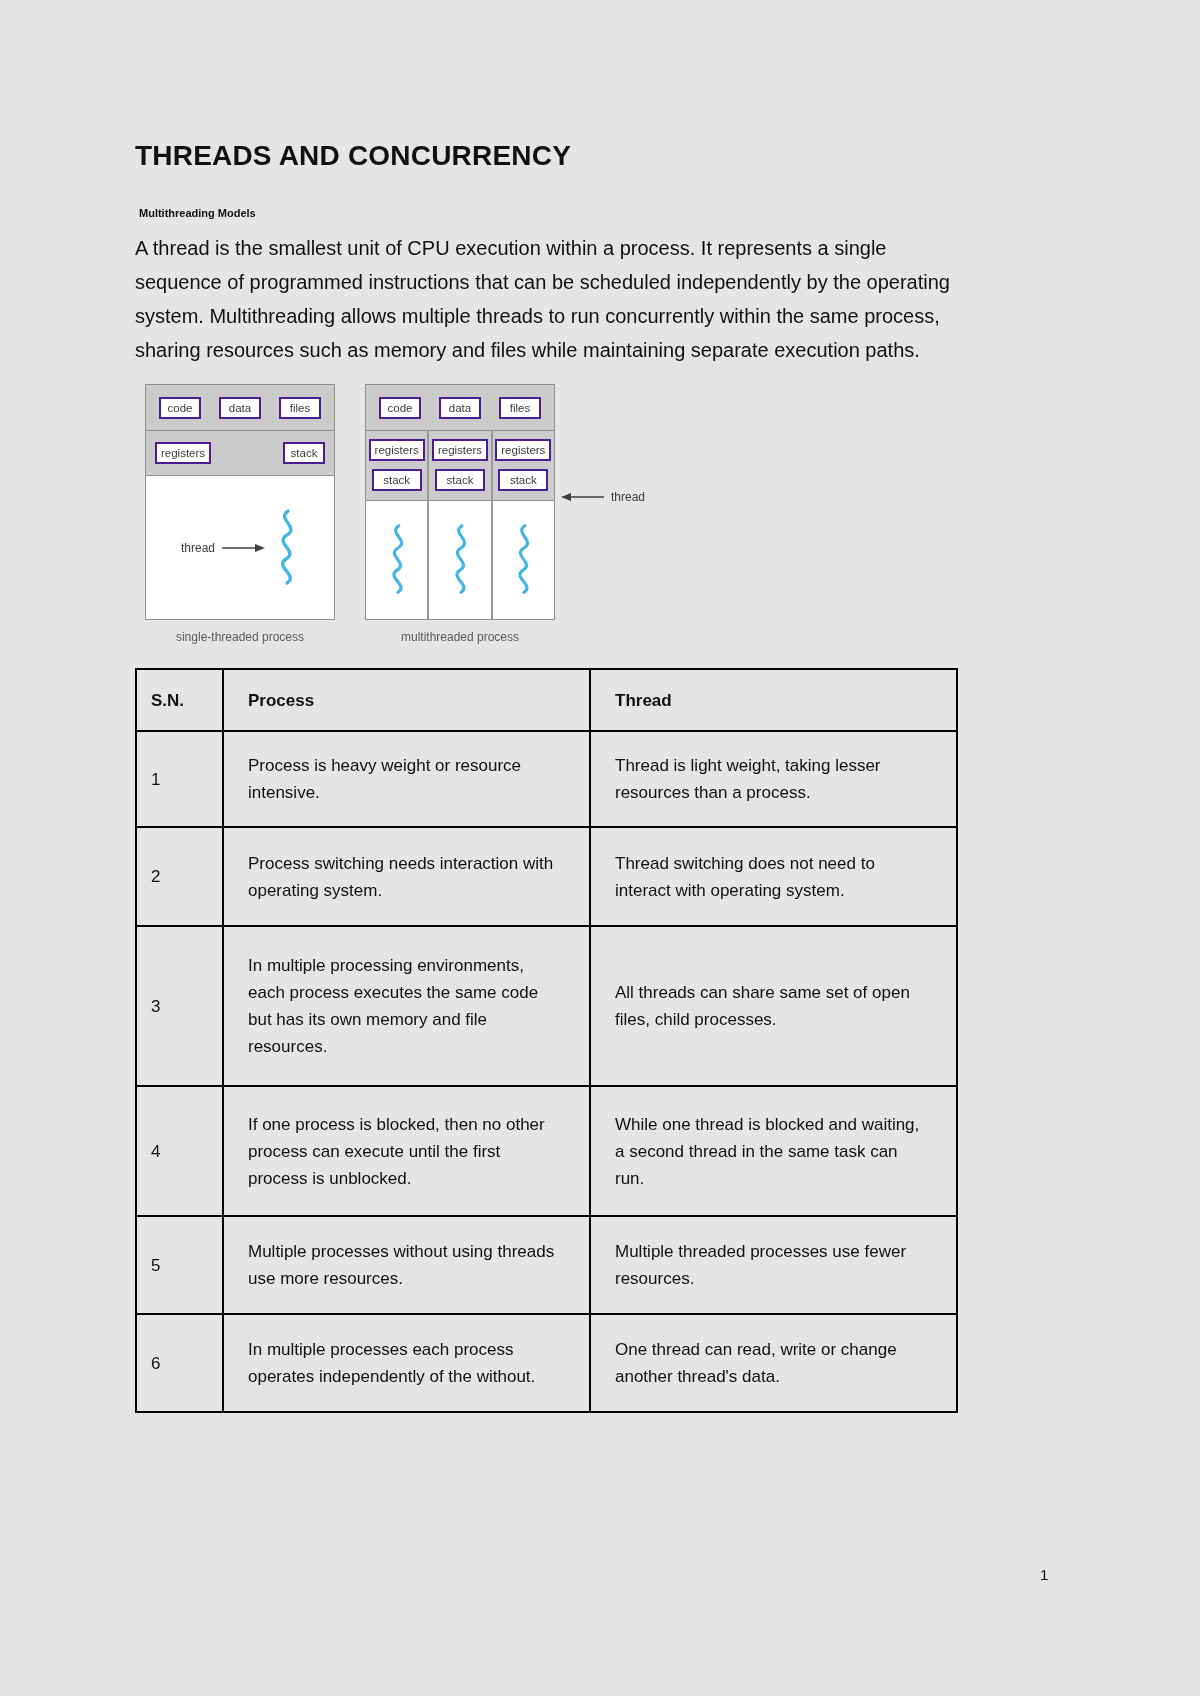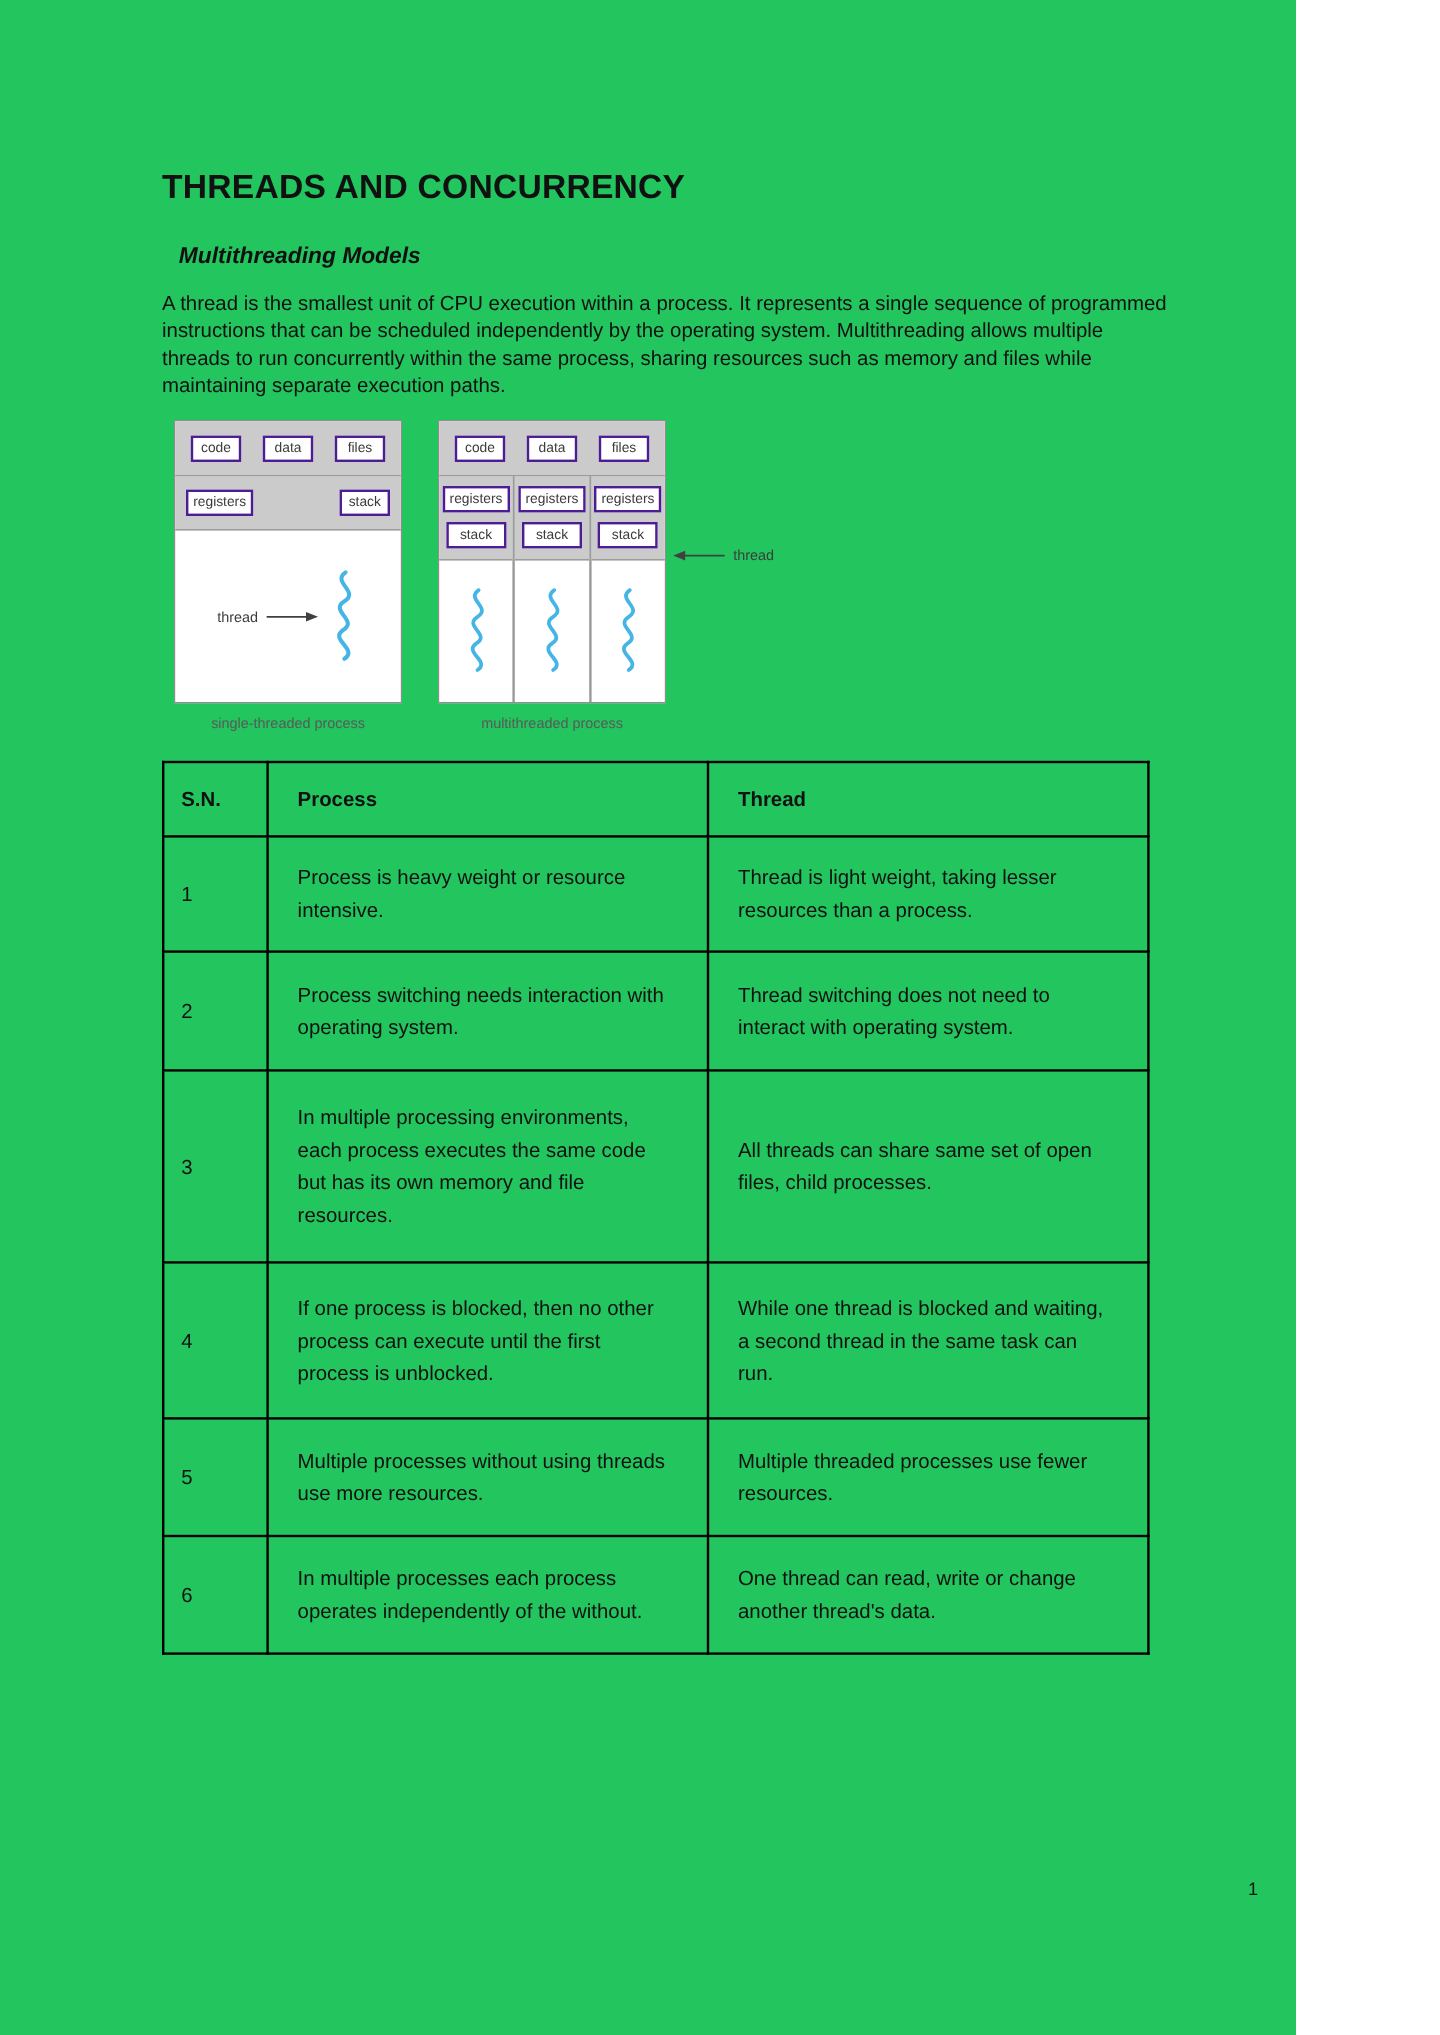--- a/index.html
+++ b/index.html
@@ -1,43 +1,42 @@
 <!DOCTYPE html>
 <html><head>
 <meta charset="utf-8">
 <style>
   html, body { margin:0; padding:0; background:#ffffff; }
   body { font-family: "Liberation Sans", sans-serif; color:#111; }
   .page {
     position: relative;
-    width: 1080px;
+    width: 1200px;
     height: 1696px;
-    background: #22c55e;
+    background: #e5e5e5;
     box-sizing: border-box;
     padding: 140px 0 0 135px;
     overflow: hidden;
   }
   .content { width: 838px; }
 
   h1.doc-title {
     font-size: 28px;
     font-weight: 700;
     margin: 0 0 28px 0;
     letter-spacing: 0.2px;
   }
   h2.sec-heading {
-    font-size: 19px;
+    font-size: 11px;
     font-weight: 700;
-    margin: 14px;
+    margin: 4px;
     line-height: 27px;
-    font-style: italic;
   }
   p.body-text {
-    font-size: 17px;
-    line-height: 23px;
+    font-size: 20px;
+    line-height: 34px;
     margin: 0;
   }
 
   
   .diagram {
     display: flex;
     gap: 30px;
     margin: 17px 0 24px 10px;
   }
   .proc-figure { position: relative; }

